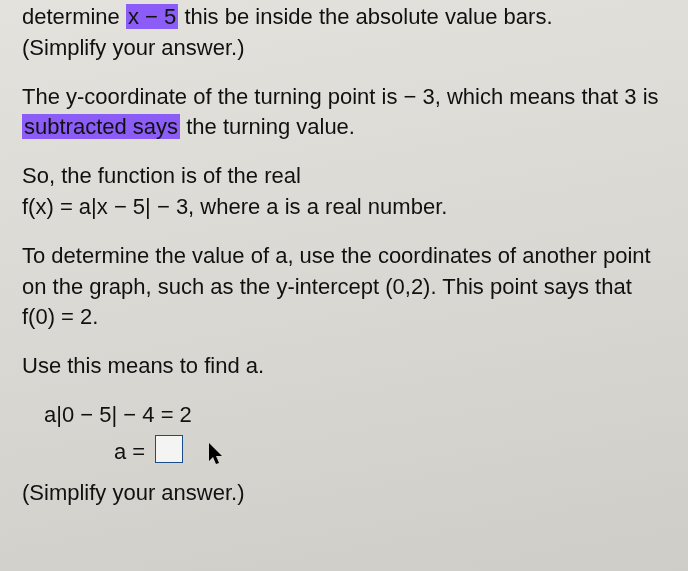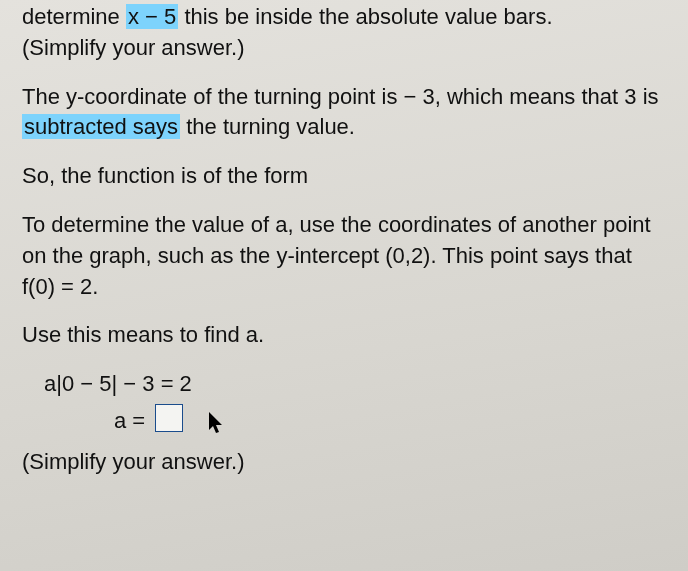--- a/index.html
+++ b/index.html
@@ -16,21 +16,21 @@
     color: #111;
     padding: 4px 20px 10px 22px;
     box-sizing: border-box;
     line-height: 1.4;
     background: linear-gradient(170deg, #e4e2dd 0%, #d8d6d0 60%, #cfcdc7 100%);
   }
   .para {
     margin-bottom: 18px;
   }
   .hl {
-    background: #7dd3fc;
+    background: #8b5cf6;
     padding: 0 2px;
   }
   .eq-block {
     margin-left: 22px;
     margin-top: 2px;
   }
   .eq-line {
     margin: 4px 0;
   }
   .input-box {
@@ -58,33 +58,34 @@
 <div class="para first-line">
   <span>determine </span><span class="hl">x − 5</span><span> this be inside the absolute value bars.</span><br>
   <span>(Simplify your answer.)</span>
 </div>
 
 <div class="para">
   <span>The y-coordinate of the turning point is − 3, which means that 3 is </span><span class="hl">subtracted says</span><span> the turning value.</span>
 </div>
 
 <div class="para">
-  <span>So, the function is of the form</span><br>
+  <span>So, the function is of the real</span><br>
+  <span>f(x) = a|x − 5| − 3, where a is a real number.</span>
 </div>
 
 <div class="para">
   <span>To determine the value of a, use the coordinates of another point on the graph, such as the y-intercept (0,2). This point says that f(0) = 2.</span>
 </div>
 
 <div class="para">
   <span>Use this means to find a.</span>
 </div>
 
 <div class="eq-block">
-  <div class="eq-line">a|0 − 5| − 3 = 2</div>
+  <div class="eq-line">a|0 − 5| − 4 = 2</div>
   <div class="eq-line row-a">
     <span>a =</span>
     <span class="input-box"></span>
     <span class="cursor">
       <svg width="18" height="24" viewBox="0 0 18 24">
         <path d="M2 2 L2 20 L6 16 L9 23 L12 22 L9 15 L15 15 Z" fill="#000"></path>
       </svg>
     </span>
   </div>
 </div>

